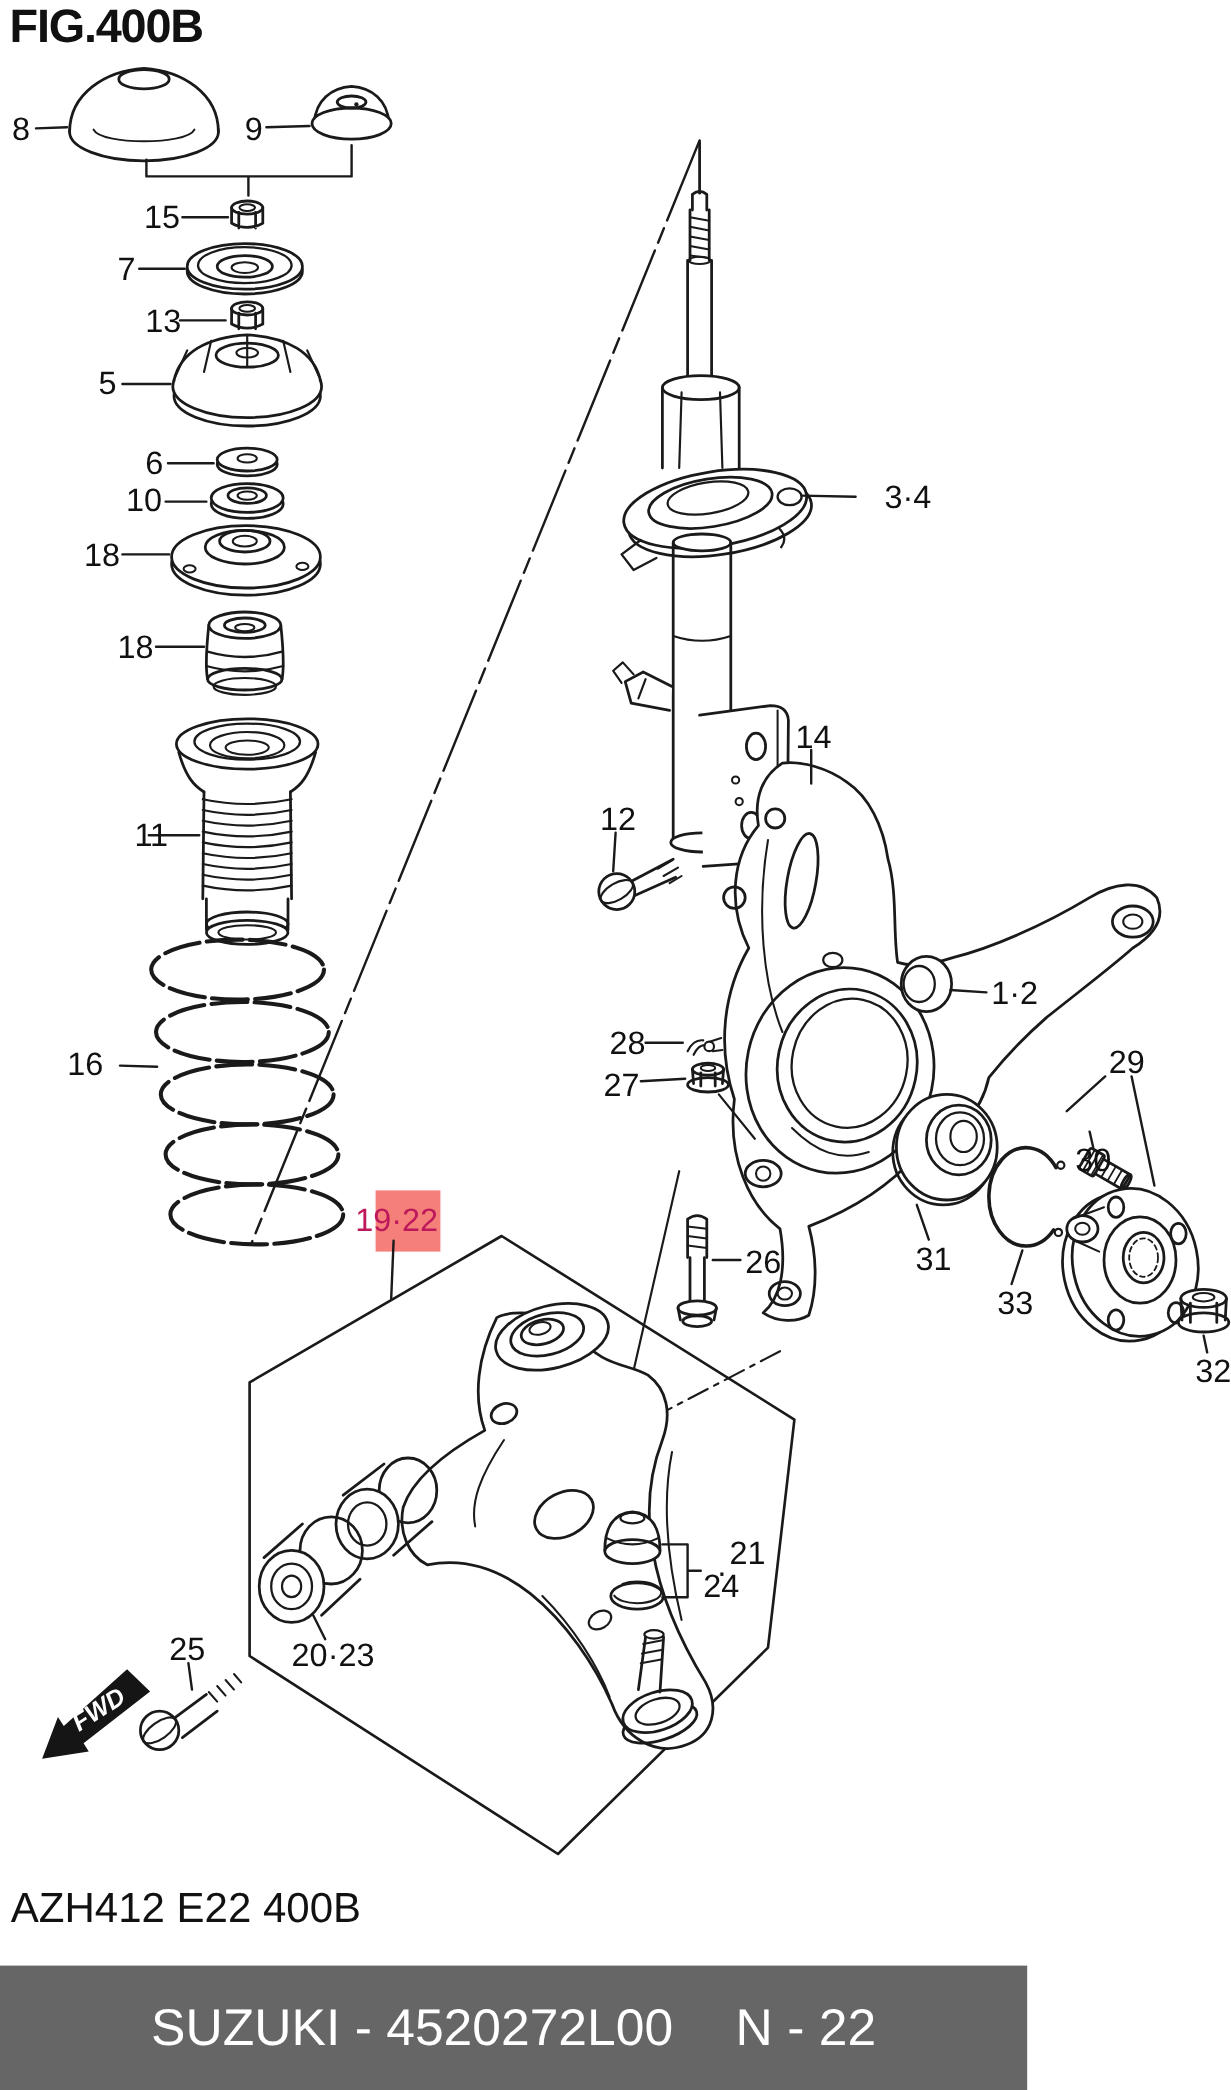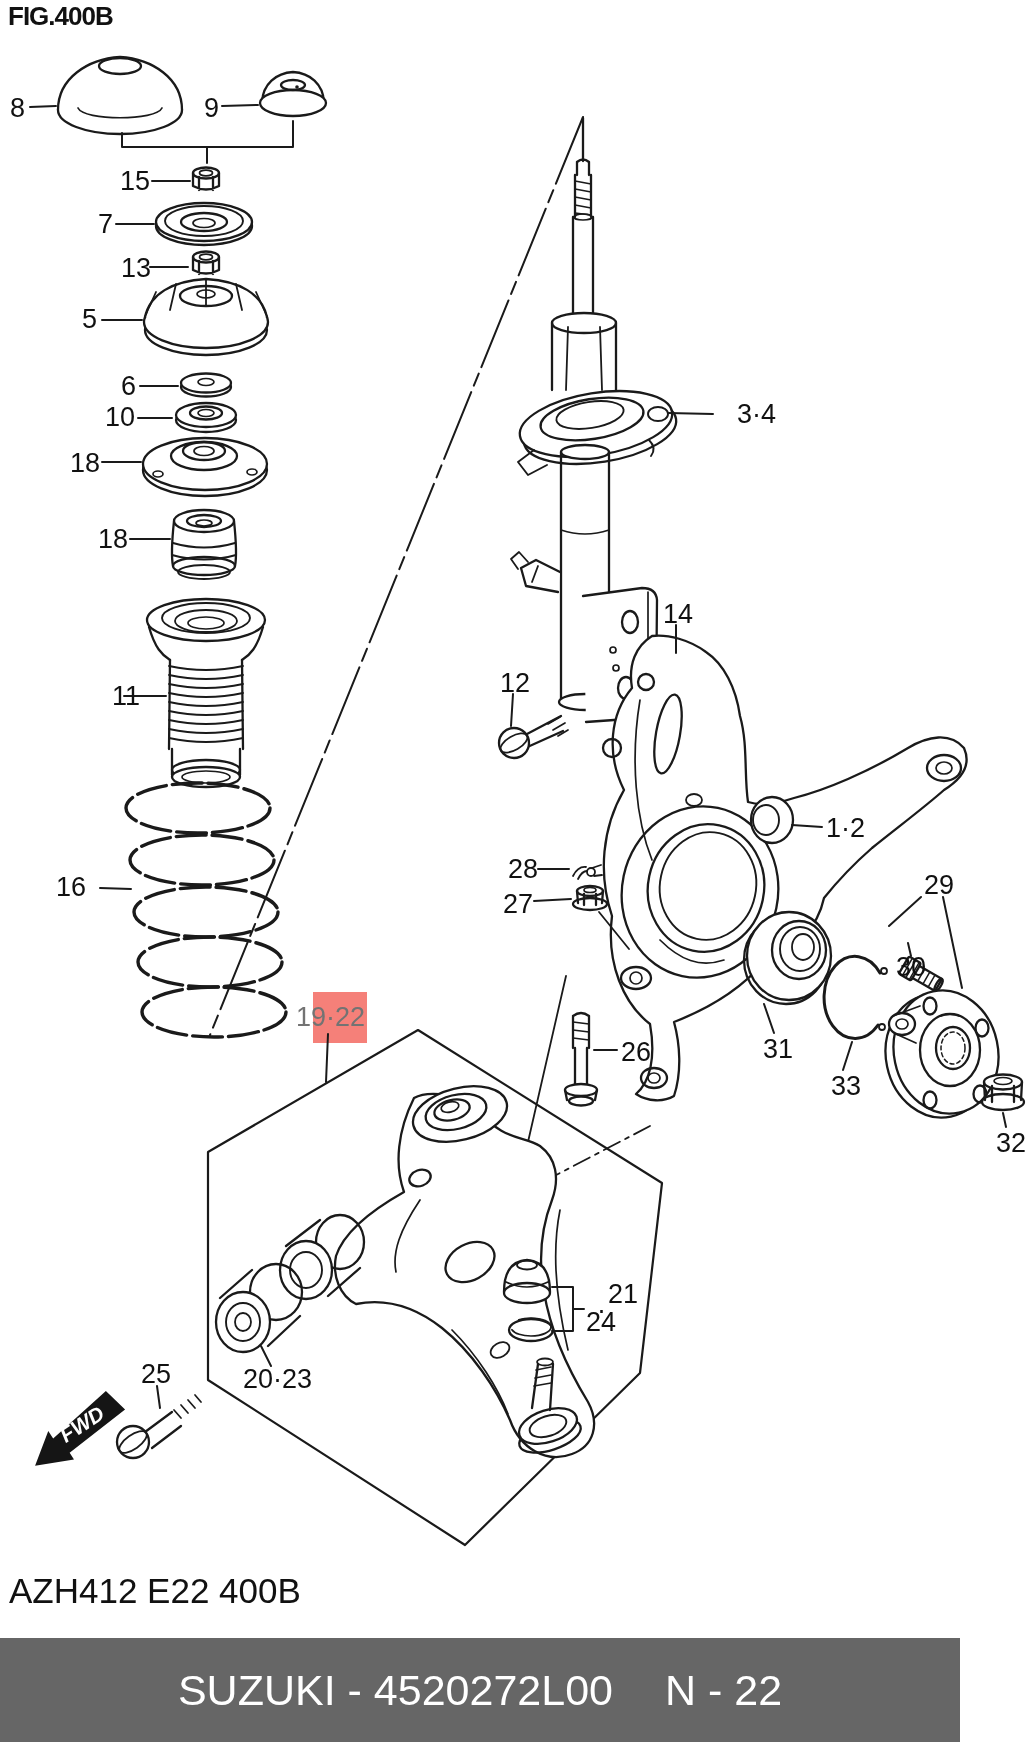--- a/index.html
+++ b/index.html
@@ -1,27 +1,27 @@
 <!DOCTYPE html>
 <html><head>
 <meta charset="utf-8">
 <style>
   html,body{margin:0;padding:0;}
   body{width:1026px;height:1742px;position:relative;background:#fff;overflow:hidden;
        font-family:"Liberation Sans",sans-serif;color:#111;}
   .stage{position:absolute;inset:0;}
   svg.art{position:absolute;left:0;top:0;}
-  #fig-title{position:absolute;left:8px;top:1px;font-size:26px;font-weight:bold;letter-spacing:-1px;}
+  #fig-title{position:absolute;left:8px;top:1px;font-size:39px;font-weight:bold;letter-spacing:-1px;}
   .part-label{position:absolute;font-size:27px;line-height:1;white-space:nowrap;color:#111;}
   .part-label.hl{font-weight:normal;}
   .hl-box{position:absolute;left:313px;top:992px;width:54px;height:51px;background:#f58079;}
   .caption{position:absolute;left:9px;font-size:35px;letter-spacing:0;}
   .caption.l1{top:1571px;}
   .caption.l2{top:1604px;}
-  .footer-bar{position:absolute;left:0;top:1638px;width:960px;height:104px;background:#666;
+  .footer-bar{position:absolute;left:0;top:1638px;width:856px;height:104px;background:#666;
       color:#fff;display:flex;align-items:center;justify-content:center;gap:52px;font-size:43px;}
 </style>
 </head>
 <body>
 
 <div class="stage">
 
   <div class="hl-box" style="background: rgb(245, 128, 121);"></div>
 
   <svg class="art" width="1026" height="1742" viewBox="0 0 1026 1742">
@@ -312,21 +312,21 @@
       <div class="part-label" style="left: 500px; top: 670px;">12</div>
       <div class="part-label" style="left: 826px; top: 815px;">1·2</div>
       <div class="part-label" style="left: 508px; top: 856px;">28</div>
       <div class="part-label" style="left: 503px; top: 891px;">27</div>
       <div class="part-label" style="left: 924px; top: 872px;">29</div>
       <div class="part-label" style="left: 896px; top: 920px; margin-top: 34px;">30</div>
       <div class="part-label" style="left: 763px; top: 1036px;">31</div>
       <div class="part-label" style="left: 831px; top: 1073px;">33</div>
       <div class="part-label" style="left: 996px; top: 1130px;">32</div>
       <div class="part-label" style="left: 621px; top: 1039px;">26</div>
-      <div class="part-label hl" style="left: 296px; top: 1004px; color: #737373;">19·22</div>
+      <div class="part-label hl" style="left: 296px; top: 1004px; color: #be185d;">19·22</div>
       <div class="part-label" style="left: 608px; top: 1281px;">21</div>
       <div class="part-label" style="left: 597px; top: 1297px;">·</div>
       <div class="part-label" style="left: 586px; top: 1309px;">24</div>
       <div class="part-label" style="left: 243px; top: 1366px;">20·23</div>
       <div class="part-label" style="left: 141px; top: 1361px;">25</div>
     </div>
   <div class="caption l1">AZH412 E22 400B</div>
   <div class="footer-bar" style="background: rgb(102, 102, 102); color: rgb(255, 255, 255);">
     <span>SUZUKI - 4520272L00</span>
     <span>N - 22</span>

